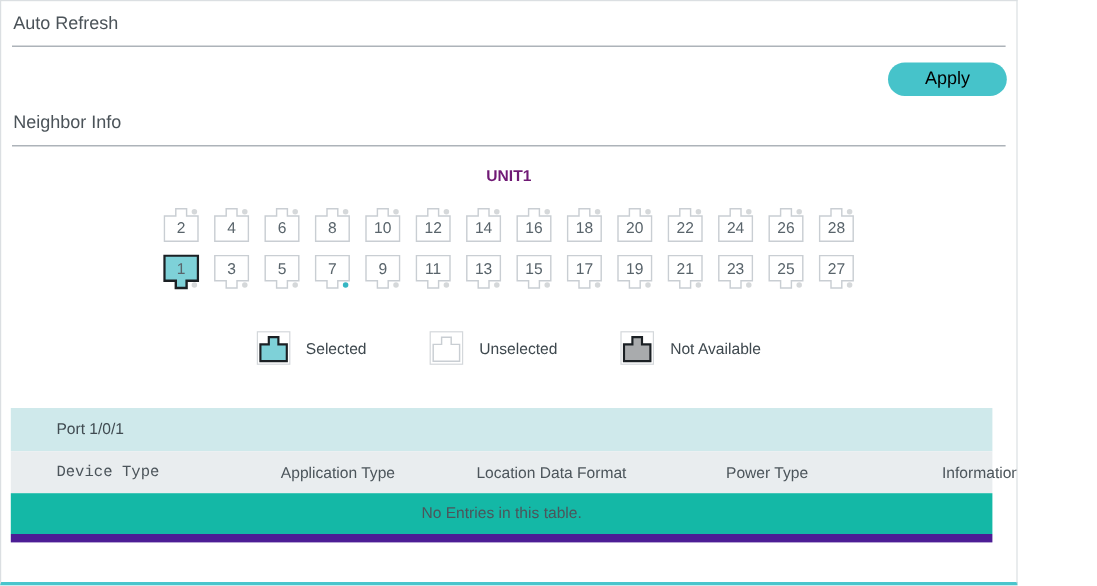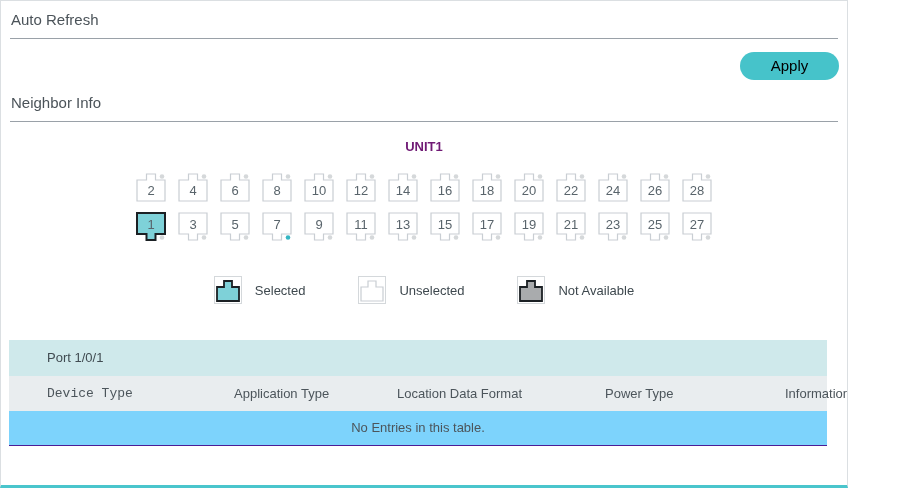--- a/index.html
+++ b/index.html
@@ -72,40 +72,40 @@
   .legend-item + .legend-item { margin-left: 40px; }
   .legend-box {
     width: 28px; height: 28px;
     border: 1px solid #d4d8db;
     display: flex; align-items: center; justify-content: center;
     background: #fff;
   }
   .legend-label { font-size: 13px; color: #3e484e; }
   .neighbor-table {
     margin: 36px 20px 0 8px;
-    border-bottom: 1px solid #4c1d95;
+    border-bottom: 7px solid #4c1d95;
     font-size: 13px;
   }
   .table-port-row {
     background: #cfe9eb;
     height: 36px; line-height: 36px;
     padding-left: 38px;
     color: #404b51;
   }
   .table-header-row {
     background: #e9edef;
     height: 35px;
     display: grid;
     grid-template-columns: 225px 163px 208px 180px 1fr;
     align-items: center;
     color: #4c555b;
   }
   .table-header-row .cell:first-child { padding-left: 38px; font-family: Liberation Mono, monospace; }
   .table-empty-row {
-    background: #7dd3fc;
+    background: #14b8a6;
     height: 34px; line-height: 34px;
     text-align: center;
     color: #4c555b;
   }
 </style>
 </head>
 <body>
 
 <div class="panel">
 

